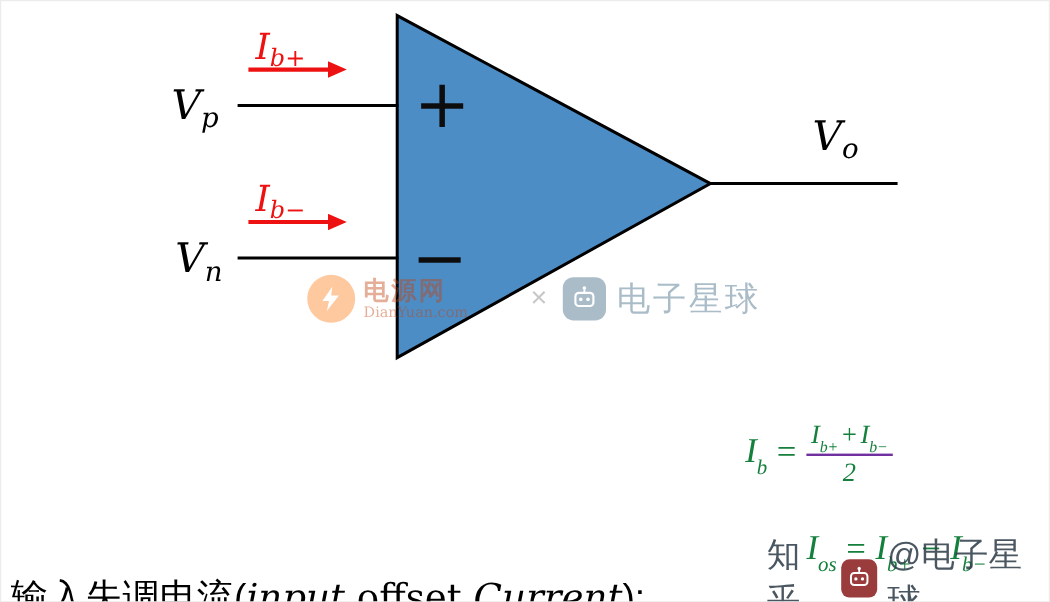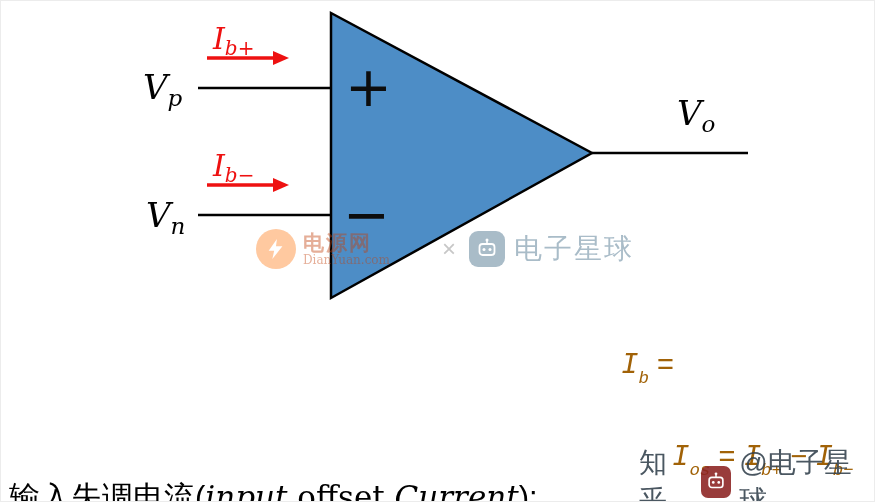--- a/index.html
+++ b/index.html
@@ -29,21 +29,21 @@
   #wm-zhihu{left:638px;top:443px;opacity:.88;gap:8px;color:#32404c;font-size:28px;}
   #wm-zhihu .badge{width:32px;height:32px;border-radius:7px;background:#8c2220;
     display:flex;align-items:center;justify-content:center;}
   
   .cap{position:absolute;left:8px;font-size:31px;color:#000;white-space:nowrap;}
   #cap-bias{top:358px;}
   #cap-offset{top:448px;margin-top:28px;}
   .lat-it{font-family:"DejaVu Serif",serif;font-style:italic;}
   .lat-up{font-family:"DejaVu Serif",serif;font-style:normal;}
   
-  .formula{position:absolute;color:#a16207;font-family:Liberation Mono, monospace;
+  .formula{position:absolute;color:#15803d;font-family:Liberation Serif, serif;
     font-style:italic;display:flex;align-items:center;white-space:nowrap;}
   .formula sub{font-size:0.60em;line-height:1;position:relative;top:0.18em;}
   .formula .op{font-style:normal;margin:0 8px;}
   #f-bias{left:620px;top:348px;font-size:29px;}
   #f-offset{left:636px;top:440px;font-size:29px;margin-left:35px;}
   .frac{display:inline-flex;flex-direction:column;align-items:center;
     font-size:22px;line-height:1.15;vertical-align:middle;}
   .frac .num{border-bottom:2px solid #7030a0;padding:0 4px 1px;}
   .frac .den{padding-top:1px;}
 </style>
@@ -103,20 +103,24 @@
         <circle cx="15" cy="12.5" r="1.5" fill="#fff"></circle>
       </svg>
     </span>
     <span class="nm">电子星球</span>
   </div>
 
 
   <div class="formula" id="f-bias">
     <span><span>I</span><sub>b</sub></span>
     <span class="op">=</span>
+    <span class="frac">
+      <span class="num"><span>I</span><sub>b+</sub><span class="op" style="margin:0 3px">+</span><span>I</span><sub>b−</sub></span>
+      <span class="den">2</span>
+    </span>
   </div>
 
   <div class="cap" id="cap-offset">
     <span>输入失调电流(</span><span class="lat-it">input</span><span class="lat-up"> offset </span><span class="lat-it">Current</span><span>):</span>
   </div>
 
   <div class="formula" id="f-offset">
     <span><span>I</span><sub>os</sub></span>
     <span class="op">=</span>
     <span><span>I</span><sub>b+</sub></span>

